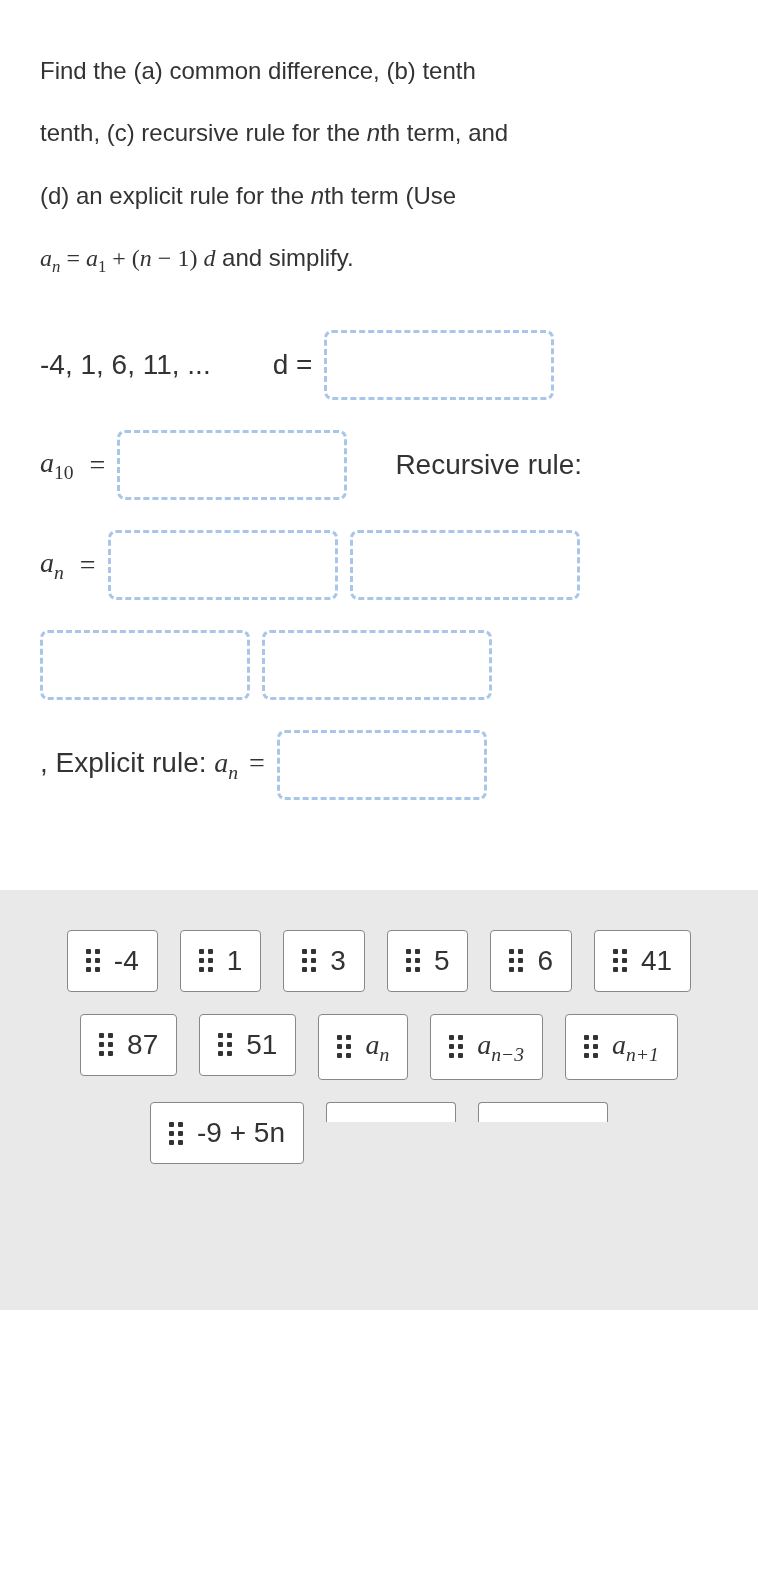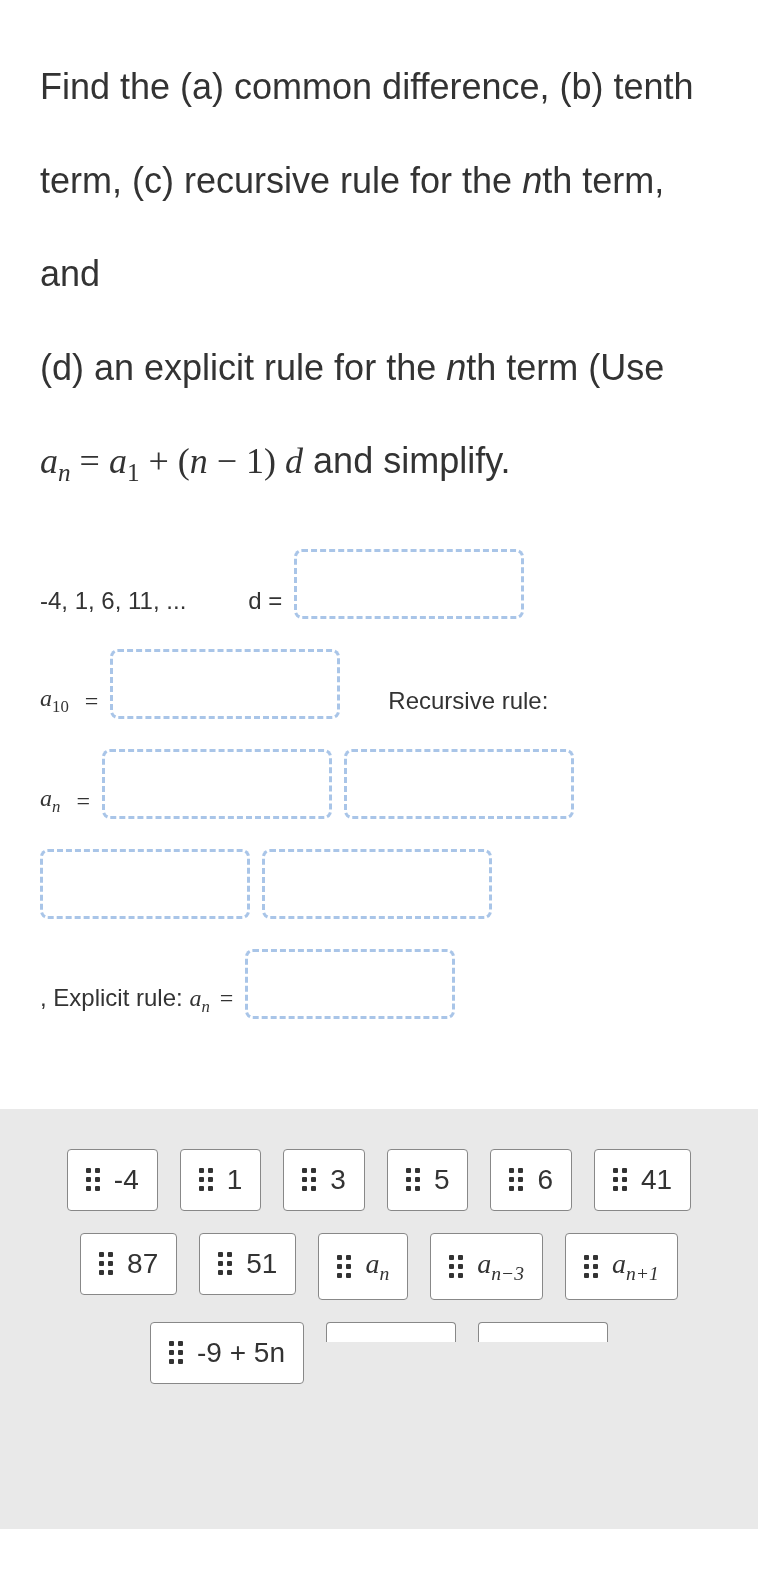--- a/index.html
+++ b/index.html
@@ -9,21 +9,21 @@
     background: #fff;
     color: #333;
     width: 758px;
   }
   .question-area {
     padding: 40px 40px 60px 40px;
     font-size: 28px;
     line-height: 1.5;
   }
   .question-text {
-    font-size: 36px;
+    font-size: 24px;
     color: #333;
     line-height: 2.6;
     margin-bottom: 40px;
   }
   .italic { font-style: italic; }
   .math {
     font-family: "Times New Roman", serif;
     font-style: italic;
   }
   .math-upright {
@@ -37,24 +37,24 @@
     font-family: "Times New Roman", serif;
   }
   .sub-italic {
     font-size: 0.7em;
     vertical-align: sub;
     font-style: italic;
     font-family: "Times New Roman", serif;
   }
   .row {
     display: flex;
-    align-items: flex-end;
+    align-items: center;
     flex-wrap: wrap;
     margin-bottom: 30px;
-    font-size: 24px;
+    font-size: 28px;
     gap: 18px 12px;
   }
   .drop-zone {
     display: inline-block;
     min-width: 180px;
     height: 70px;
     border: 3px dashed #a9c5e8;
     border-radius: 8px;
     vertical-align: middle;
   }
@@ -105,21 +105,21 @@
     height: 56px;
   }
   .ml { margin-left: 4px; }
 </style>
 </head>
 <body>
 
 <div class="question-area">
   <div class="question-text">
     <span>Find the (a) common difference, (b) tenth</span><br>
-    <span>term, (c) recursive rule for the </span><span class="italic">n</span><span>th term, and</span><br>
+    <span>tenth, (c) recursive rule for the </span><span class="italic">n</span><span>th term, and</span><br>
     <span>(d) an explicit rule for the </span><span class="italic">n</span><span>th term (Use</span><br>
     <span class="math"><span>a</span><span class="sub-italic">n</span></span><span class="math-upright"> = </span><span class="math"><span>a</span><span class="sub">1</span></span><span class="math-upright"> + (</span><span class="math">n</span><span class="math-upright"> − 1) </span><span class="math">d</span><span> and simplify.</span>
   </div>
 
   <div class="row">
     <span class="sequence-label">-4, 1, 6, 11, ...</span>
     <span>d =</span>
     <span class="drop-zone wide"></span>
   </div>
 

